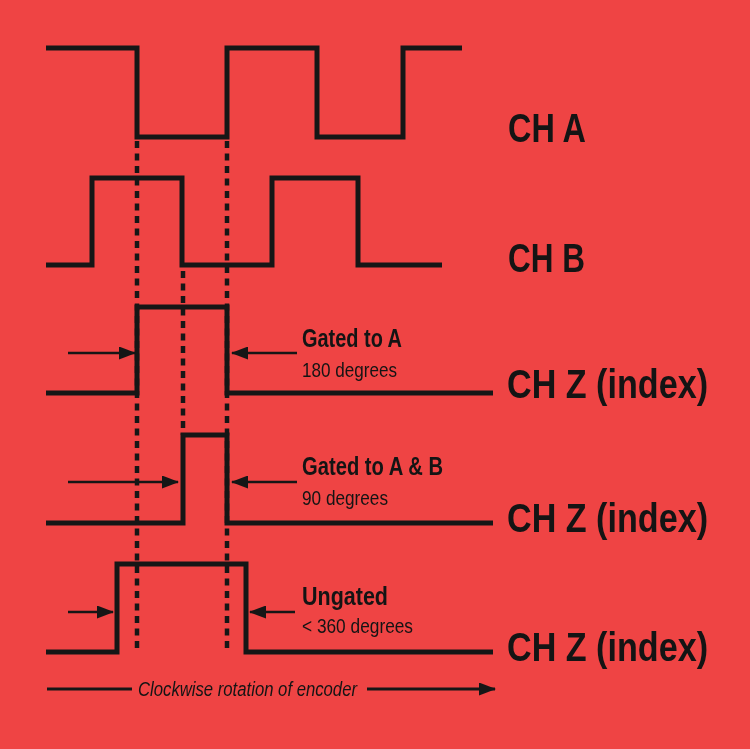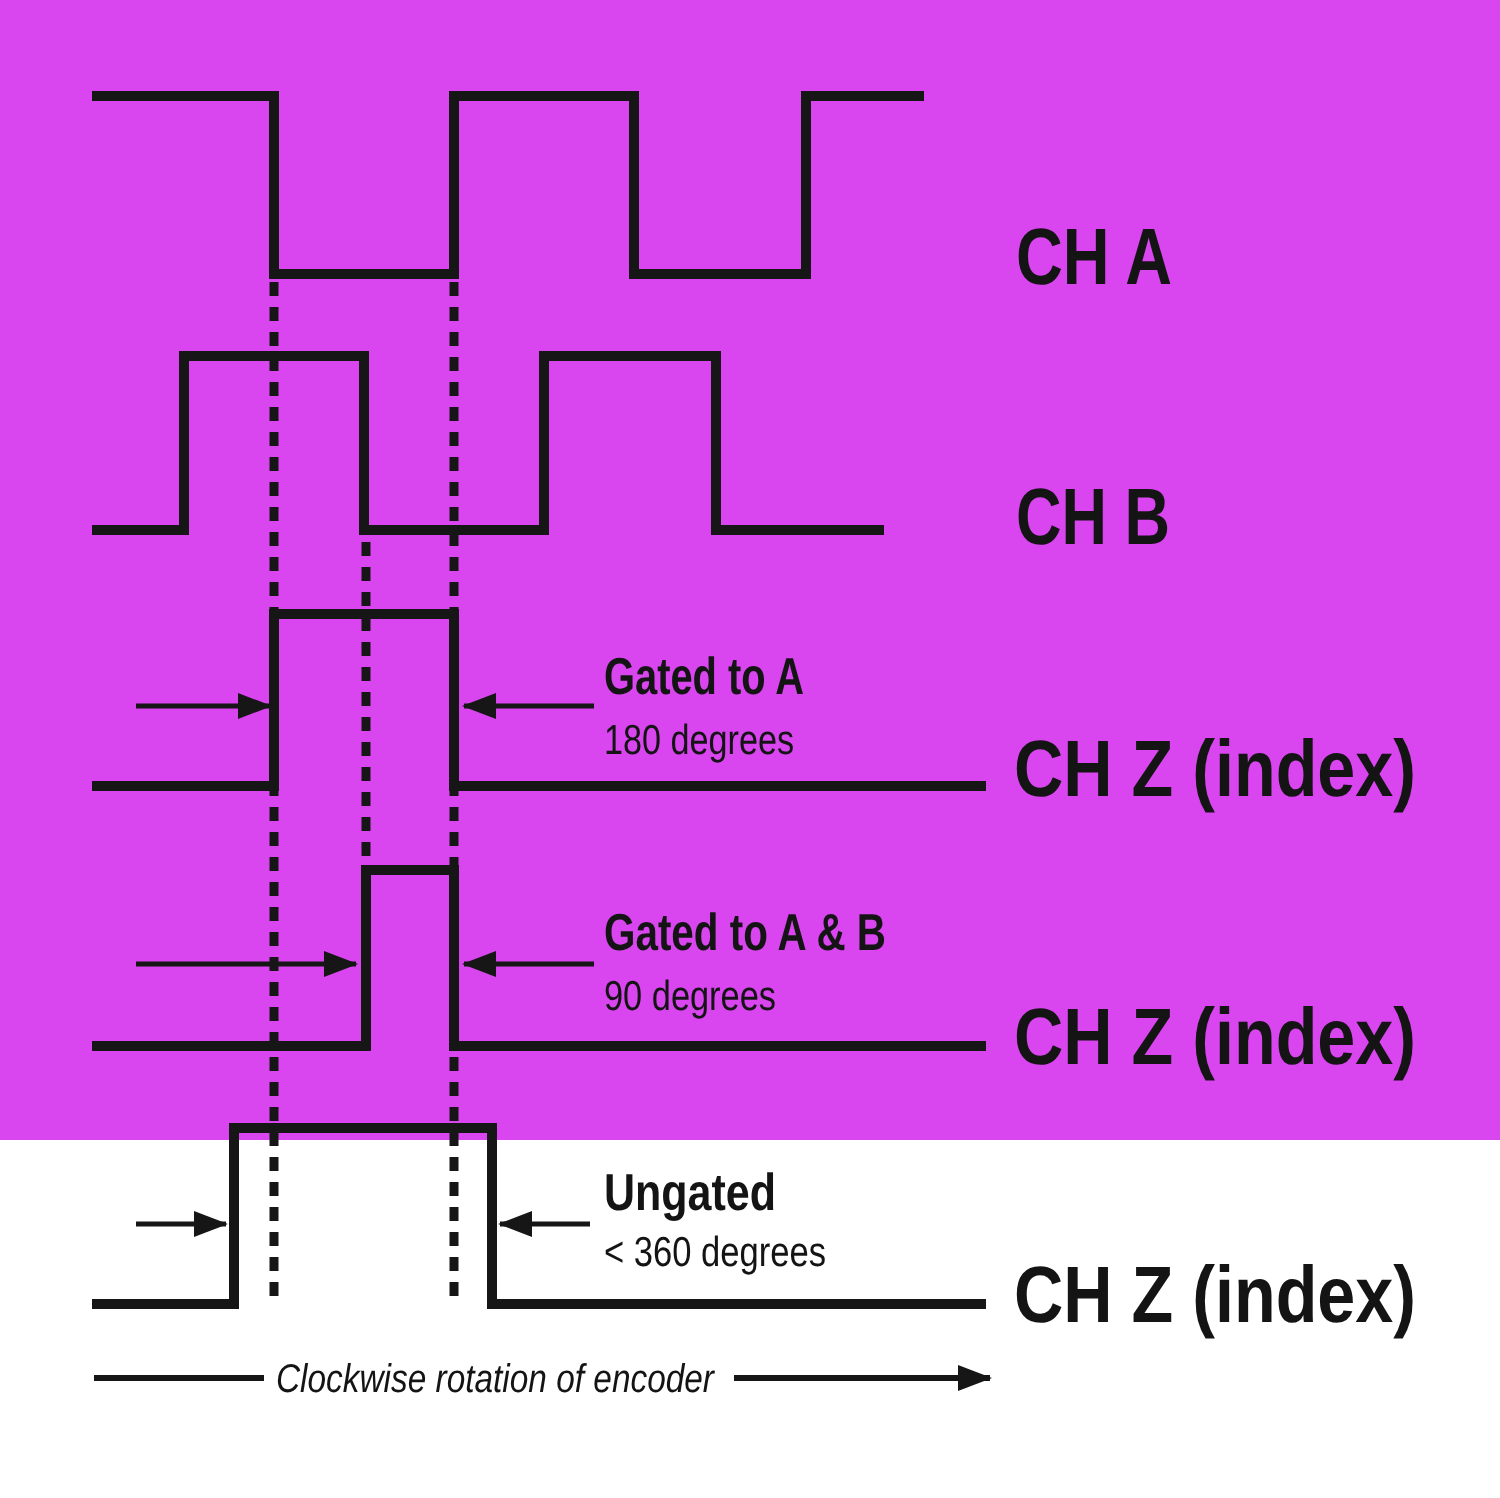--- a/index.html
+++ b/index.html
@@ -7,22 +7,22 @@
     padding: 0;
     background: #ffffff;
     width: 750px;
     height: 749px;
     overflow: hidden;
     font-family: "Liberation Sans", sans-serif;
   }
   .stage {
     position: relative;
     width: 750px;
-    height: 570px;
-    background: #d946ef;
+    height: 749px;
+    background: #ef4444;
   }
   svg { display: block; }
 
   .wave {
     fill: none;
     stroke: #161616;
     stroke-width: 5;
     stroke-linejoin: miter;
     stroke-linecap: butt;
   }

